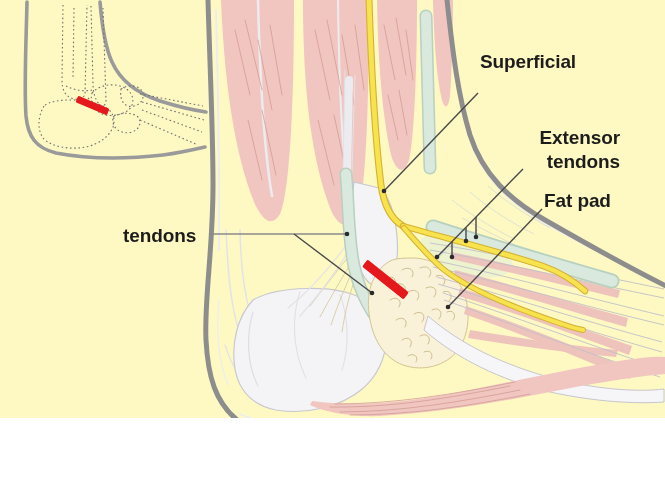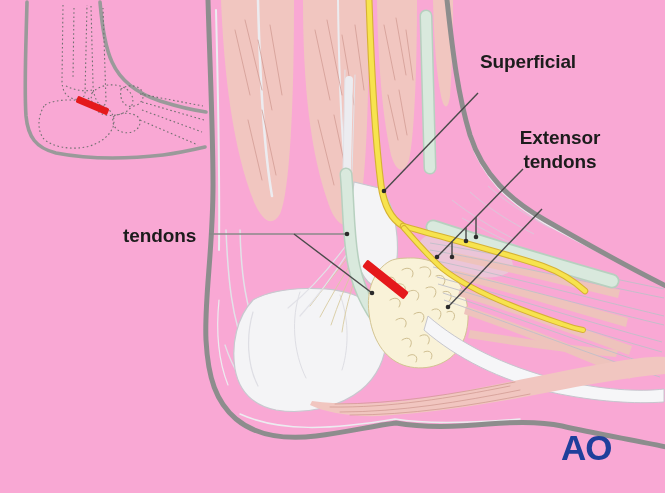--- a/index.html
+++ b/index.html
@@ -1,17 +1,17 @@
 <!DOCTYPE html>
 <html style="--incision-red: #e5191c; --nerve-yellow: #f7e34e; --nerve-yellow-edge: #d6b133; --tendon-sheath-green: #d9e9dd; --tendon-sheath-green-edge: #b7d0bf; --muscle-pink: #f1c6c0; --muscle-striation: #d09a92; --fat-pad-fill: #f9f2d8; --fat-pad-line: #c9b888; --skin-outline-gray: #8d8d8d; --bone-fill: #f4f4f6; --bone-line: #c8c8cf; --leader-line-dark: #4a4a4a; --leader-line-gray: #8a8a8a; --label-text: #1c1c1c; --logo-blue: #1f3f9b;"><head>
 <meta charset="utf-8">
 <style>
   html,body { margin:0; padding:0; background:#ffffff; }
   .stage {
-    position:relative; width:665px; height:493px; background:#f9a8d4;
+    position:relative; width:665px; height:418px; background:#fef9c3;
     overflow:hidden; font-family:"Liberation Sans", sans-serif;
   }
   svg { position:absolute; left:0; top:0; }
 
   
   .skin      { fill:none; stroke:var(--skin-outline-gray,#8d8d8d); stroke-width:5; stroke-linecap:round; }
   .skinInset { fill:none; stroke:#9a9a9a; stroke-width:3.6; stroke-linecap:round; }
   .muscle    { fill:var(--muscle-pink,#f1c6c0); }
   .stria     { stroke:var(--muscle-striation,#d09a92); stroke-width:1; fill:none; opacity:.75; stroke-linecap:round; }
   .greenEdge { fill:none; stroke:var(--tendon-sheath-green-edge,#b7d0bf); stroke-linecap:round; }
@@ -32,21 +32,21 @@
   .beige     { fill:none; stroke:#d8cba0; stroke-width:.9; stroke-linecap:round; }
   .cross     { fill:none; stroke:#ccd5db; stroke-width:.8; opacity:.85; }
   .dotted    { fill:none; stroke:#707070; stroke-width:1.1; stroke-dasharray:1.6 2.6; stroke-linejoin:round; }
   .red       { fill:var(--incision-red,#e5191c); }
   .whiteBundle { fill:#f6f6f8; stroke:#c6c6ce; stroke-width:1; }
 
   .lbl {
     position:absolute; font-size:19px; line-height:24px; font-weight:600;
     color:var(--label-text,#1c1c1c); letter-spacing:-0.1px; white-space:nowrap;
   }
-  #lbl-ext { width:120px; text-align:center; }
+  #lbl-ext { width:120px; text-align:right; }
   .ao {
     position:absolute; left:561px; top:430px;
     font-size:35px; line-height:36px; font-weight:700; letter-spacing:-1px;
     color:var(--logo-blue,#1f3f9b);
   }
 </style>
 </head>
 <body>
 
 <div class="stage">
@@ -257,19 +257,22 @@
   </g>
 </svg>
 
 <div class="lbl" id="lbl-spn" style="left:480px; top:50px;">
   <div>Superficial</div>
 </div>
 <div class="lbl" id="lbl-ext" style="left:500px; top:126px;">
   <div>Extensor</div>
   <div>tendons</div>
 </div>
+<div class="lbl" id="lbl-fat" style="left:544px; top:189px;">
+  <div>Fat pad</div>
+</div>
 <div class="lbl" id="lbl-per" style="left:123px; top:224px;">
   <div>tendons</div>
 </div>
 
 <div class="ao">AO</div>
 
 </div>
 
 </body></html>

